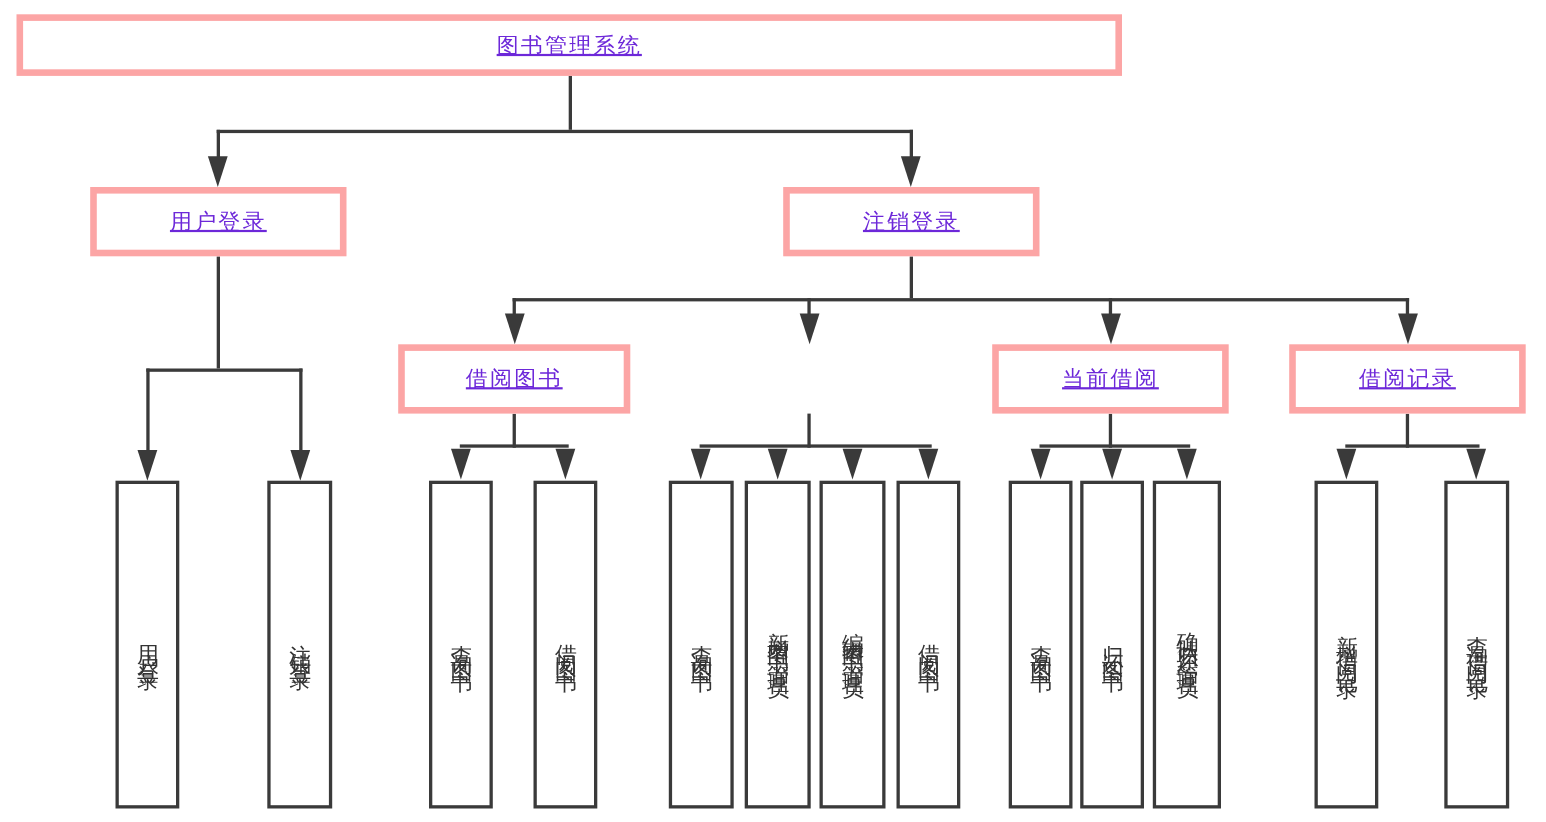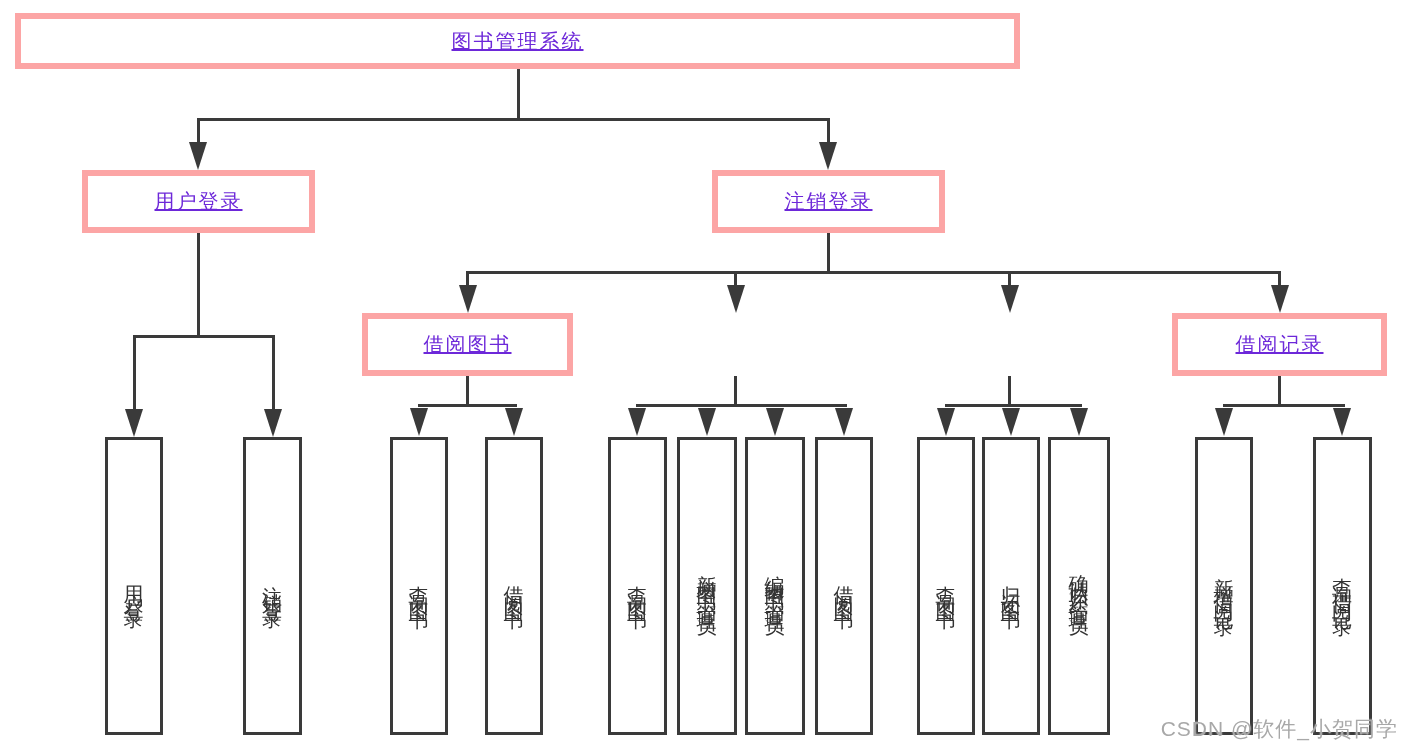--- a/index.html
+++ b/index.html
@@ -54,20 +54,23 @@
 
   <div class="box" style="left:82px;top:170px;width:233px;height:63px;">
     <span>用户登录</span>
   </div>
   <div class="box" style="left:712px;top:170px;width:233px;height:63px;">
     <span>注销登录</span>
   </div>
 
   <div class="box" style="left:362px;top:313px;width:211px;height:63px;">
     <span>借阅图书</span>
+  </div>
+  <div class="box" style="left:902px;top:313px;width:215px;height:63px;">
+    <span>当前借阅</span>
   </div>
   <div class="box" style="left:1172px;top:313px;width:215px;height:63px;">
     <span>借阅记录</span>
   </div>
 
   <div class="vbox" style="left:105px;top:437px;width:58px;height:298px;">
     <span class="vtext">用户登录</span>
   </div>
   <div class="vbox" style="left:243px;top:437px;width:59px;height:298px;">
     <span class="vtext">注销登录</span>
@@ -151,15 +154,14 @@
   <div class="hline" style="left:945px;top:404px;width:137px;"></div>
   <div class="arrow" style="left:937px;top:408px;"></div>
   <div class="arrow" style="left:1002px;top:408px;"></div>
   <div class="arrow" style="left:1070px;top:408px;"></div>
 
   <div class="vline" style="left:1278px;top:376px;height:31px;"></div>
   <div class="hline" style="left:1223px;top:404px;width:122px;"></div>
   <div class="arrow" style="left:1215px;top:408px;"></div>
   <div class="arrow" style="left:1333px;top:408px;"></div>
 
-  <div class="watermark">CSDN @软件_小贺同学</div>
 
 </div>
 
 </body></html>

